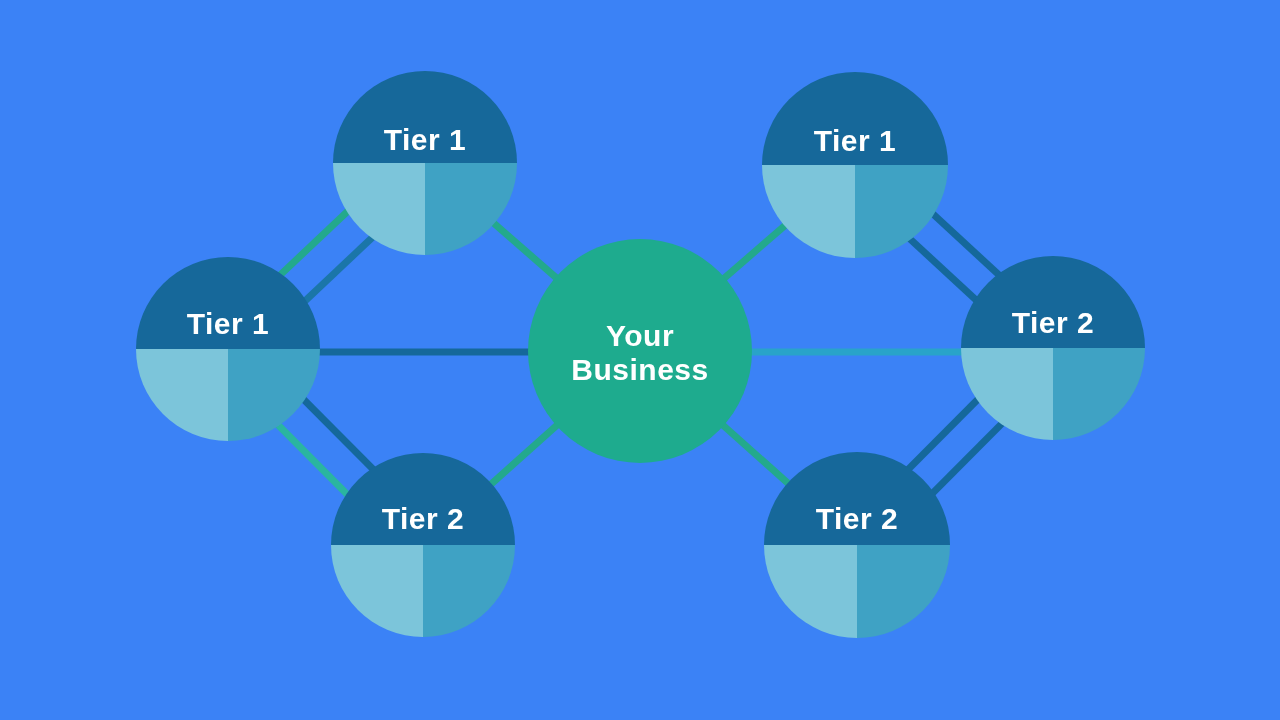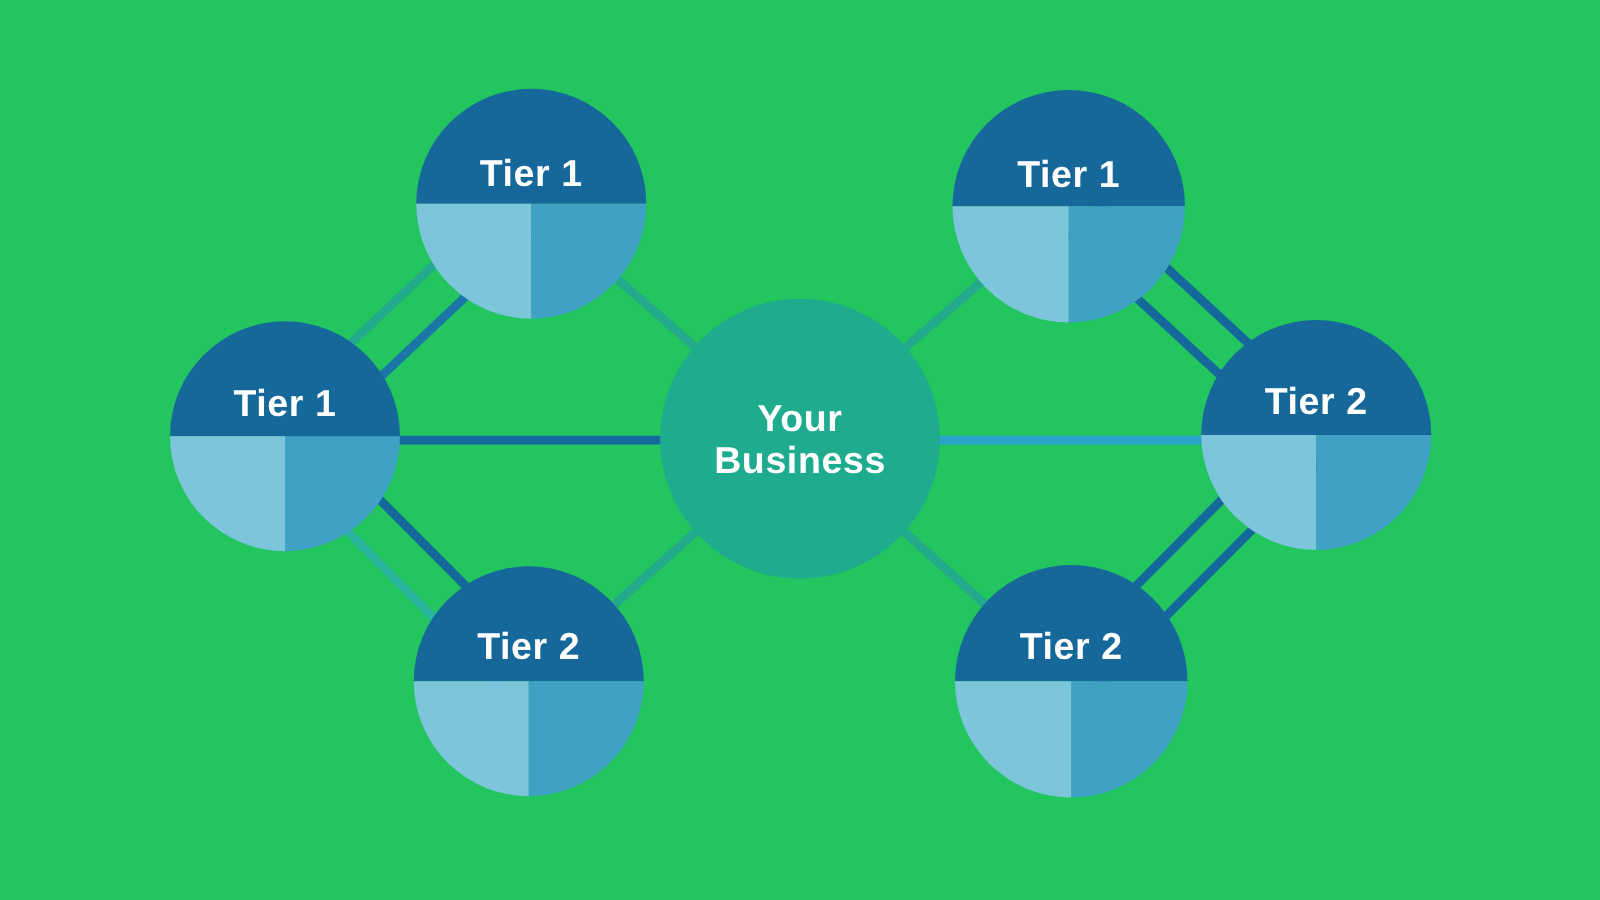--- a/index.html
+++ b/index.html
@@ -8,21 +8,21 @@
     width: 1280px;
     height: 720px;
     background: #ffffff;
     overflow: hidden;
     font-family: "Liberation Sans", sans-serif;
   }
   .stage {
     position: relative;
     width: 1280px;
     height: 720px;
-    background: #22c55e;
+    background: #3b82f6;
   }
   svg { display: block; }
   .node-label {
     font-family: "Liberation Sans", "DejaVu Sans", sans-serif;
     font-weight: bold;
     font-size: 30px;
     fill: #ffffff;
     letter-spacing: 0.5px;
   }
   .center-label {

